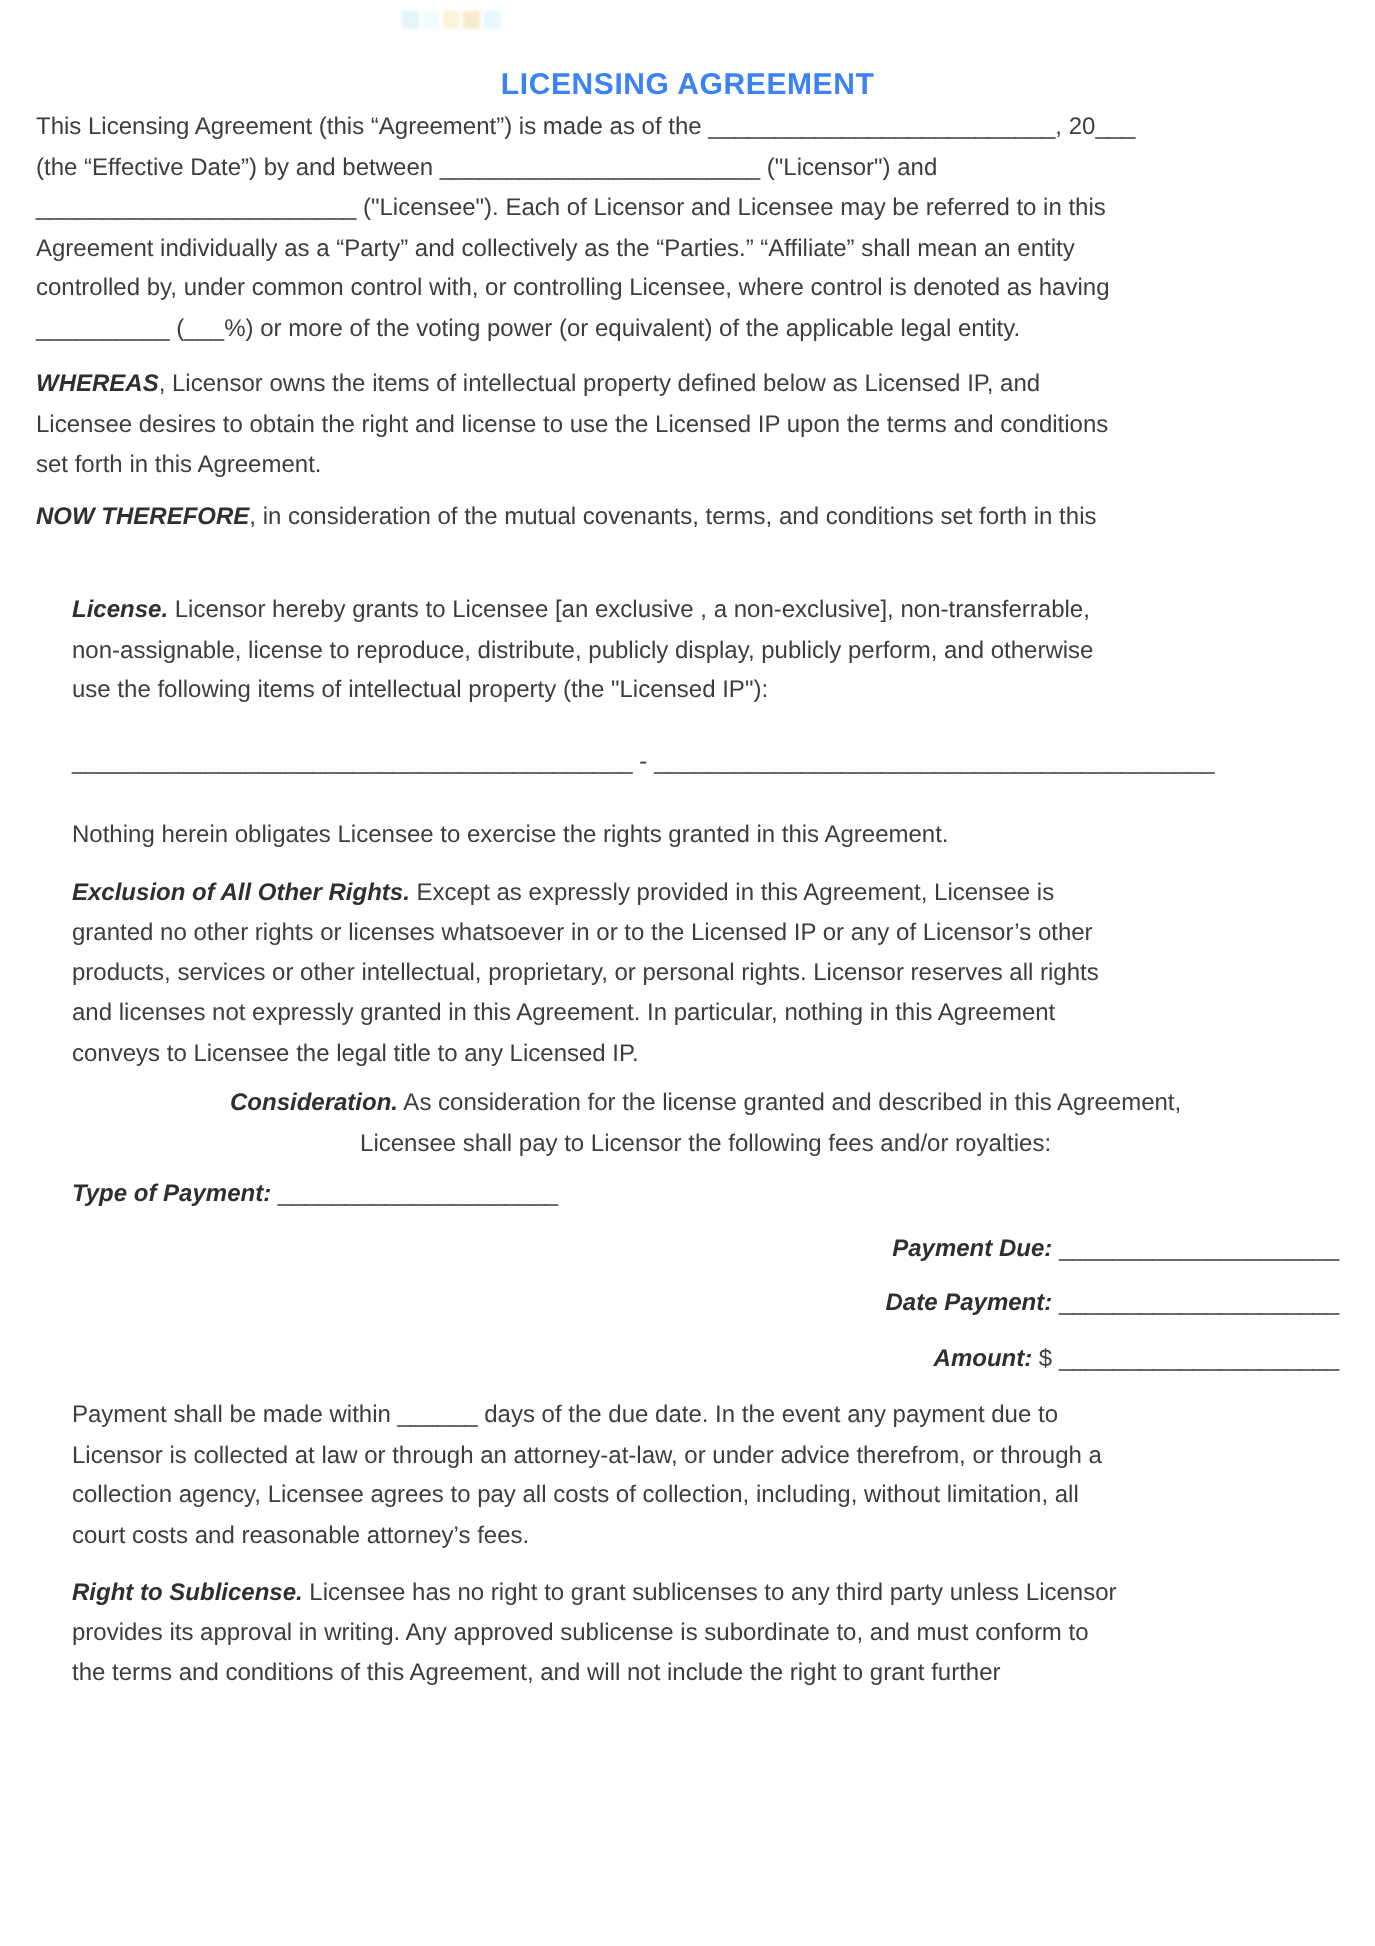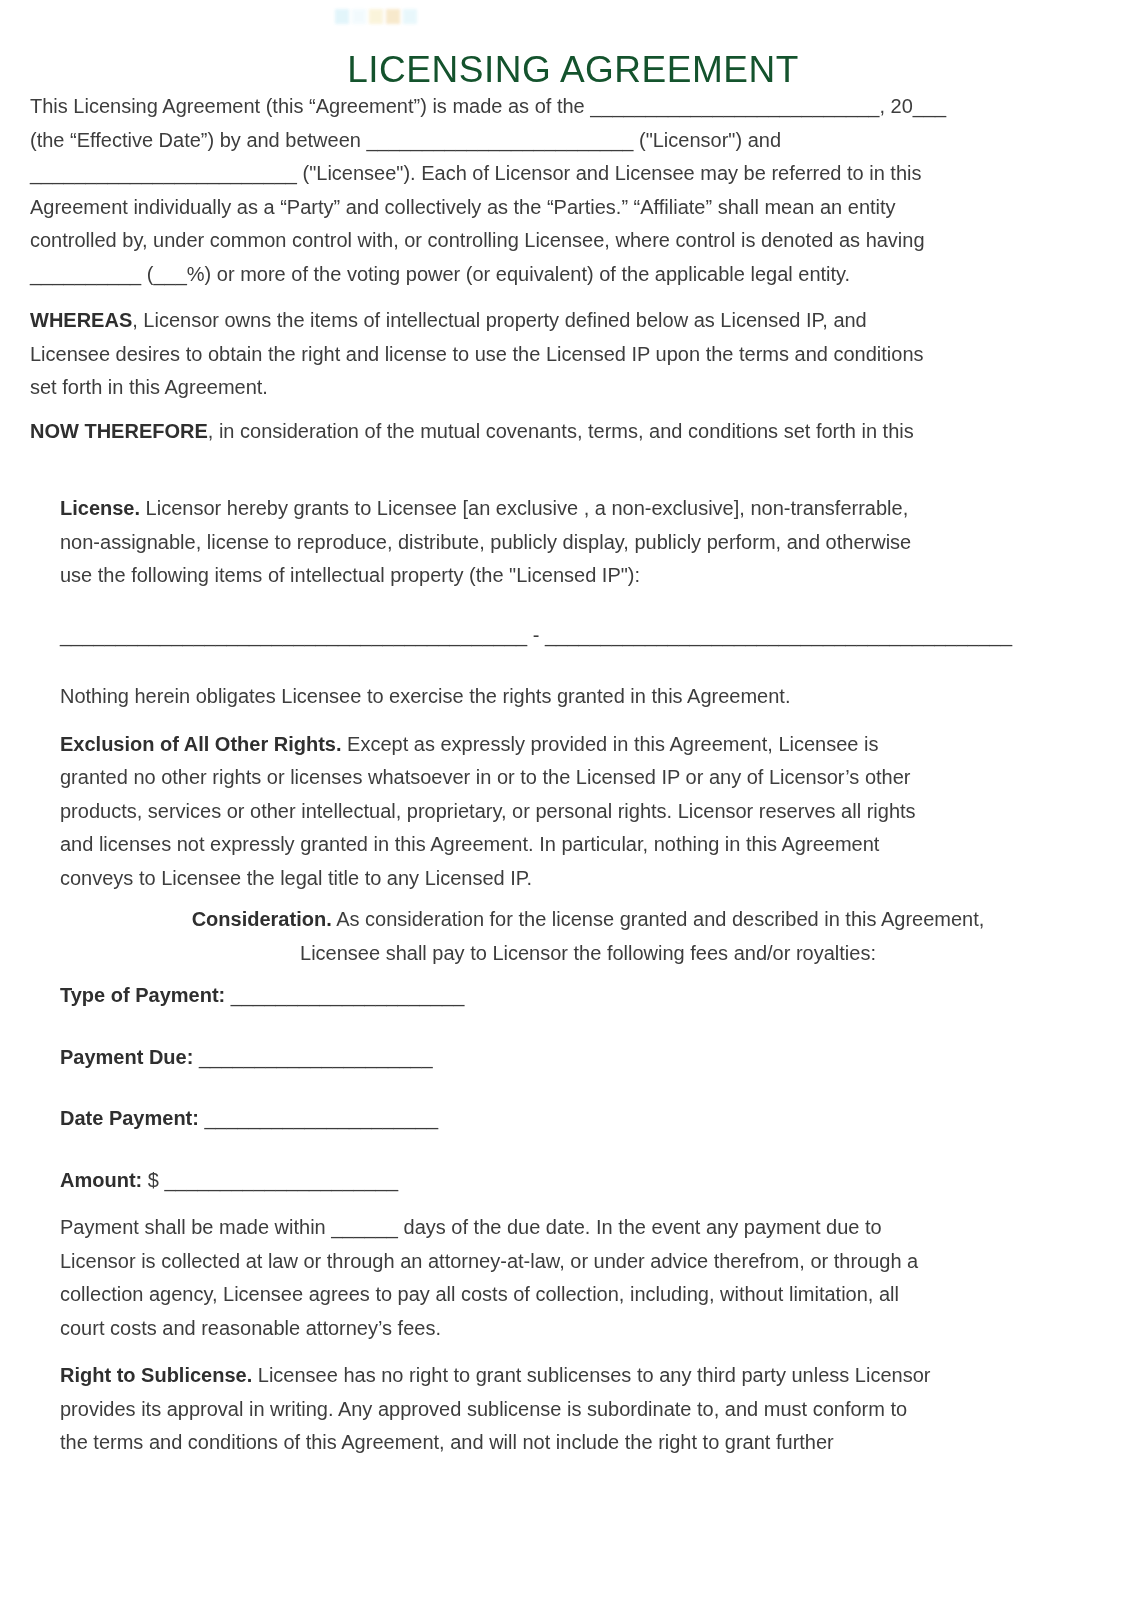--- a/index.html
+++ b/index.html
@@ -16,39 +16,40 @@
     font-size: 20px;
     line-height: 33.5px;
     color: #3d3d3d;
   }
   .doc {
     padding: 50px 30px 0 30px;
   }
   .title {
     margin: 0;
     text-align: center;
-    font-size: 37px;
+    font-size: 25px;
     line-height: 40px;
-    font-weight: 400;
-    color: #14532d;
+    font-weight: 700;
+    color: #3b82f6;
     letter-spacing: 0.5px;
   }
   .para { margin: 0; }
   .indent { margin-left: 30px; }
   .line {
     white-space: pre;
   }
   .lead {
     font-weight: 700;
     color: #2f2f2f;
+    font-style: italic;
   }
   .mt8  { margin-top: 8px; text-align: center; }
   .mt9  { margin-top: 9px; }
   .mt10 { margin-top: 10px; }
-  .mt12 { margin-top: 28px; }
+  .mt12 { margin-top: 12px; text-align: right; }
   .mt13 { margin-top: 13px; }
   .mt14 { margin-top: 14px; }
   .mt24 { }
   .mt26 { margin-top: 26px; }
   .mt28 { margin-top: 28px; }
   .mt44 { margin-top: 44px; }
   .watermark {
     position: absolute;
     left: 335px;
     top: 9px;

